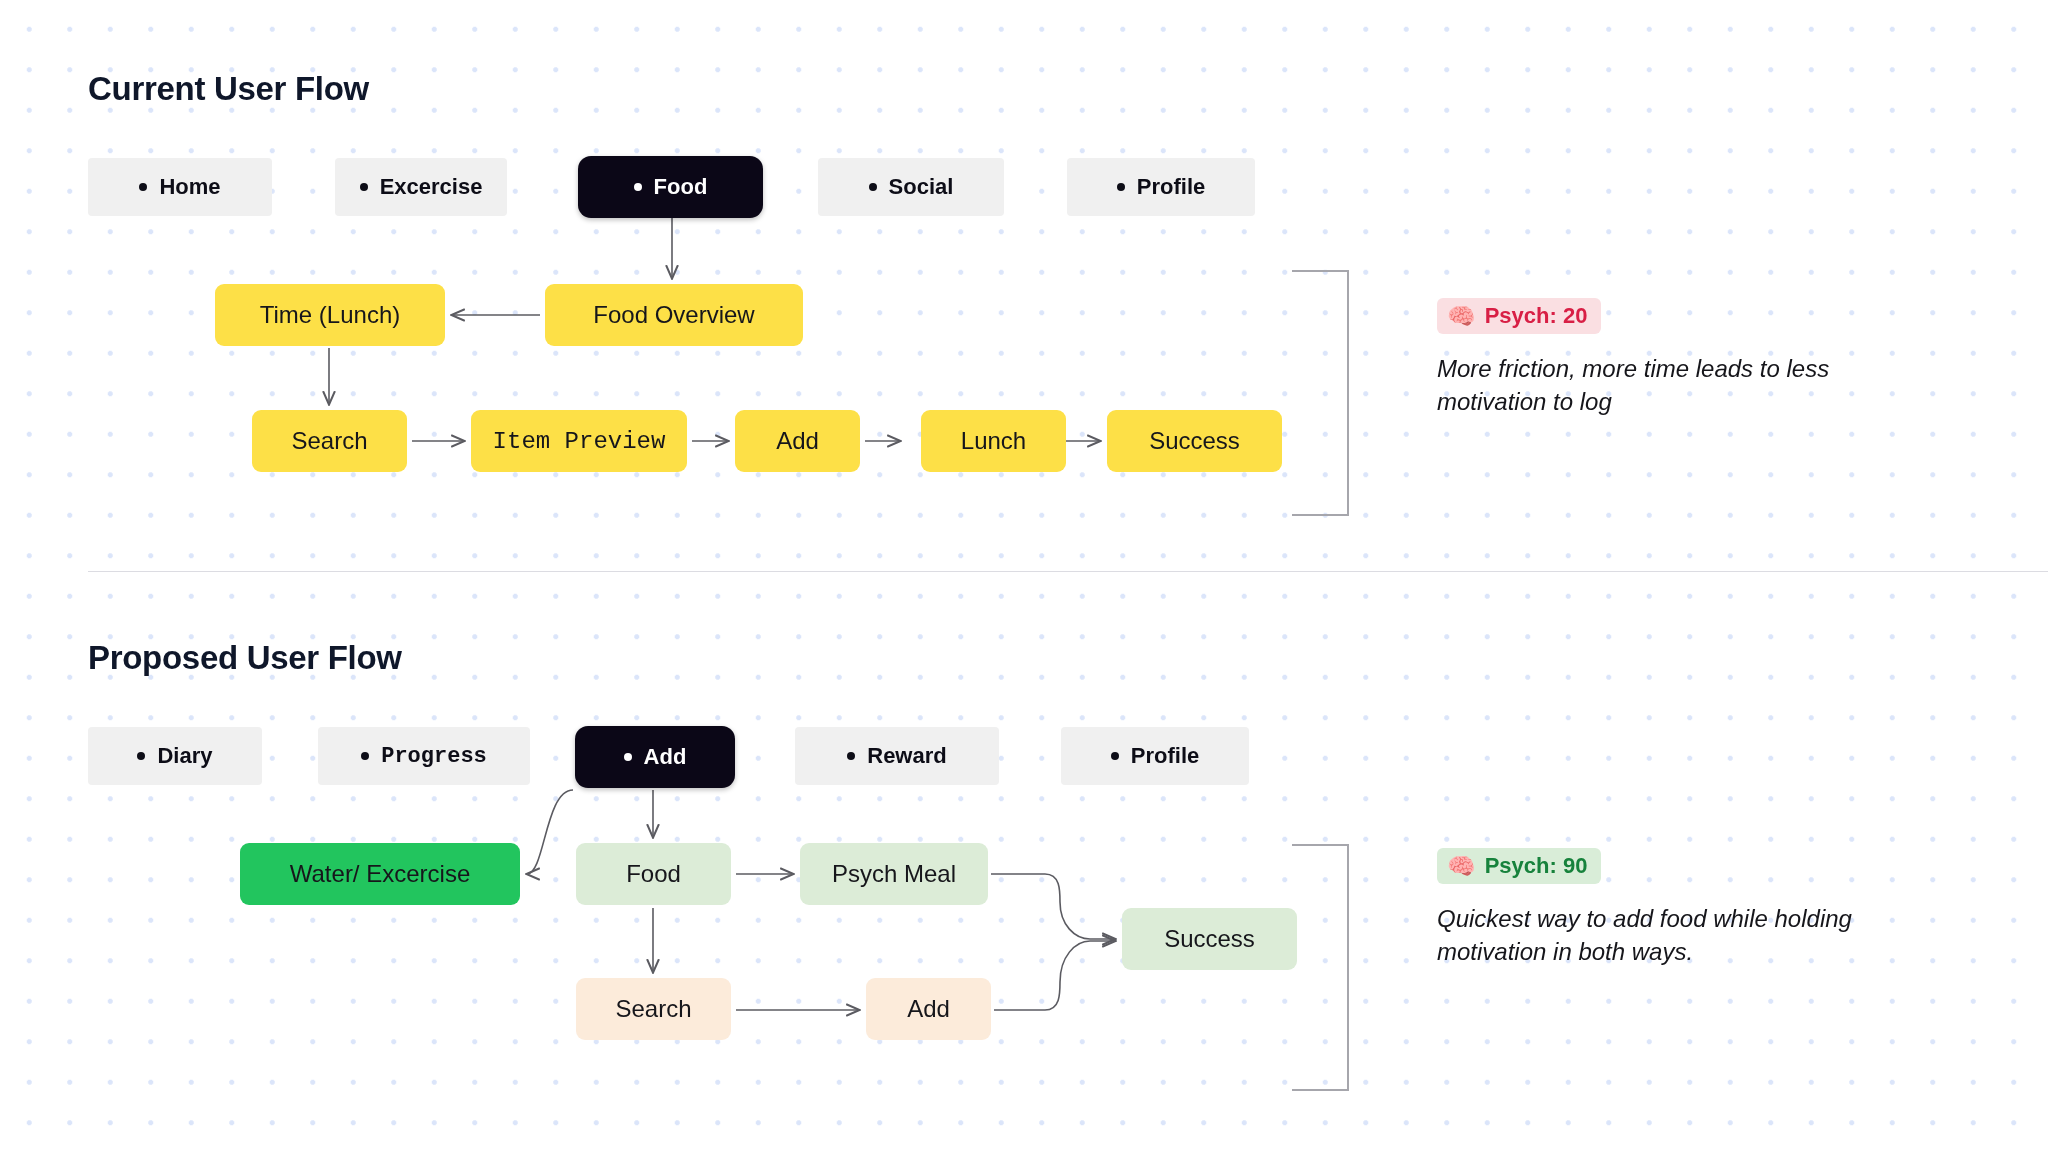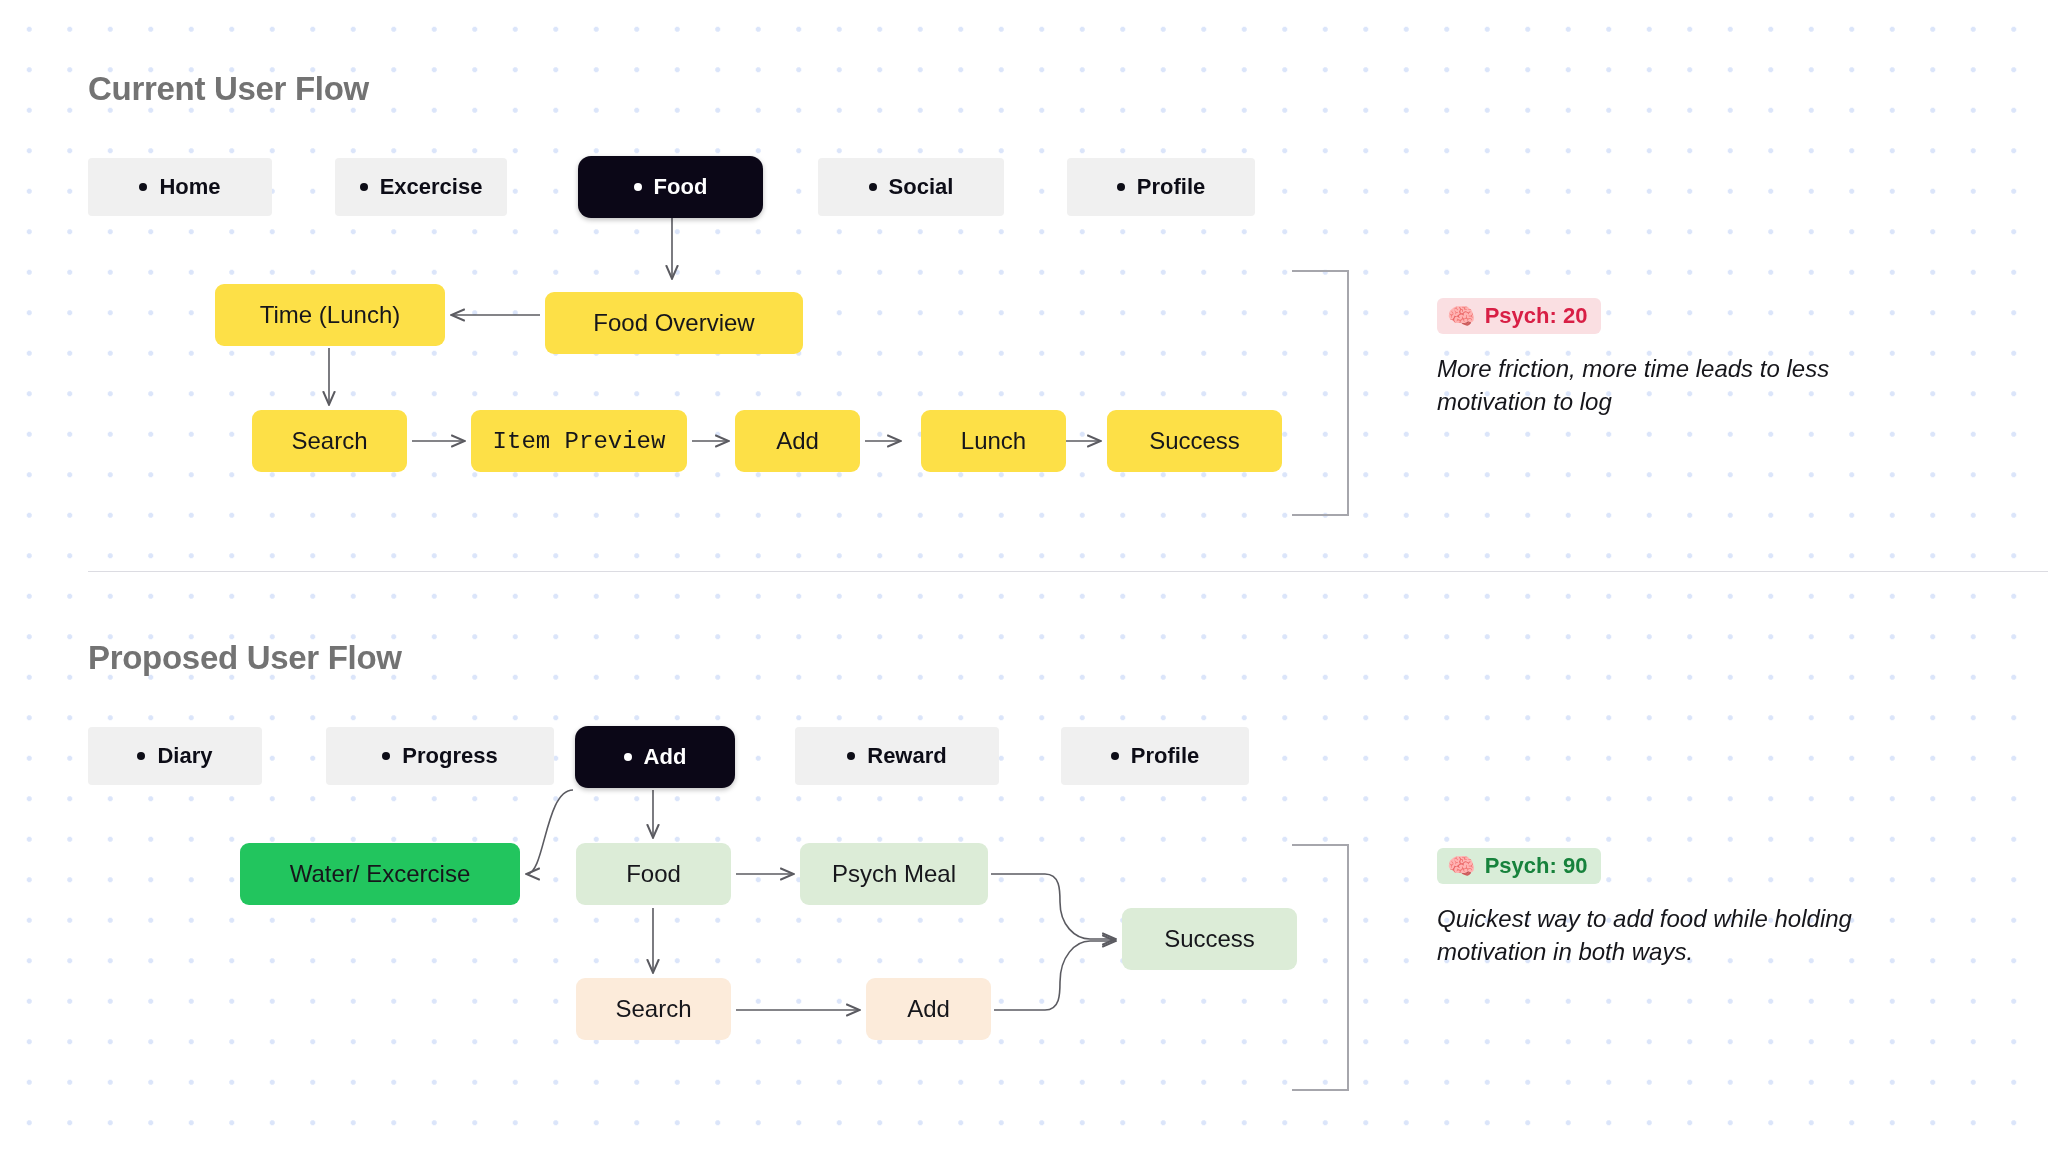--- a/index.html
+++ b/index.html
@@ -22,21 +22,21 @@
   .canvas {
     position: absolute;
     inset: 0;
   }
 
   
   .section-title {
     position: absolute;
     font-size: 33px;
     font-weight: 700;
-    color: #737373;
+    color: #0f172a;
     letter-spacing: -0.3px;
     white-space: nowrap;
   }
   #title-current  { left: 88px; top: 70px; }
   #title-proposed { left: 88px; top: 639px; }
 
   
   .divider {
     position: absolute;
     left: 88px;
@@ -80,21 +80,21 @@
 
   
   #nav-home      { left: 88px;  top: 158px; width: 184px; }
   #nav-excercise { left: 335px; top: 158px; width: 172px; }
   #nav-food      { left: 578px; top: 156px; width: 185px; }
   #nav-social    { left: 818px; top: 158px; width: 186px; }
   #nav-profile   { left: 1067px;top: 158px; width: 188px; }
 
   
   #nav2-diary    { left: 88px;  top: 727px; width: 174px; }
-  #nav2-progress { left: 326px; top: 727px; width: 228px; }
+  #nav2-progress { left: 318px; top: 727px; width: 212px; font-family: Liberation Mono, monospace; }
   #nav2-add      { left: 575px; top: 726px; width: 160px; }
   #nav2-reward   { left: 795px; top: 727px; width: 204px; }
   #nav2-profile  { left: 1061px;top: 727px; width: 188px; }
 
   
   .node {
     position: absolute;
     height: 62px;
     border-radius: 9px;
     display: flex;
@@ -105,21 +105,21 @@
     white-space: nowrap;
     padding: 0 14px;
   }
   .node.pink  { background: #fde047; }
   .node.green { background: #dcecd7; }
   .node.peach { background: #fcebda; }
   .node.gray  { background: #22c55e; }
 
   
   #n-time        { left: 215px; top: 284px; width: 230px; }
-  #n-overview    { left: 545px; top: 284px; width: 258px; margin-top: 8px; }
+  #n-overview    { left: 545px; top: 284px; width: 258px; }
   #n-search      { left: 252px; top: 410px; width: 155px; }
   #n-itempreview { left: 471px; top: 410px; width: 216px; font-family: Liberation Mono, monospace; }
   #n-add         { left: 735px; top: 410px; width: 125px; }
   #n-lunch       { left: 907px; top: 410px; width: 145px; margin-left: 14px; }
   #n-success     { left: 1107px;top: 410px; width: 175px; }
 
   
   #p-water    { left: 240px; top: 843px;  width: 280px; }
   #p-food     { left: 576px; top: 843px;  width: 155px; }
   #p-lastmeal { left: 800px; top: 843px;  width: 188px; }

